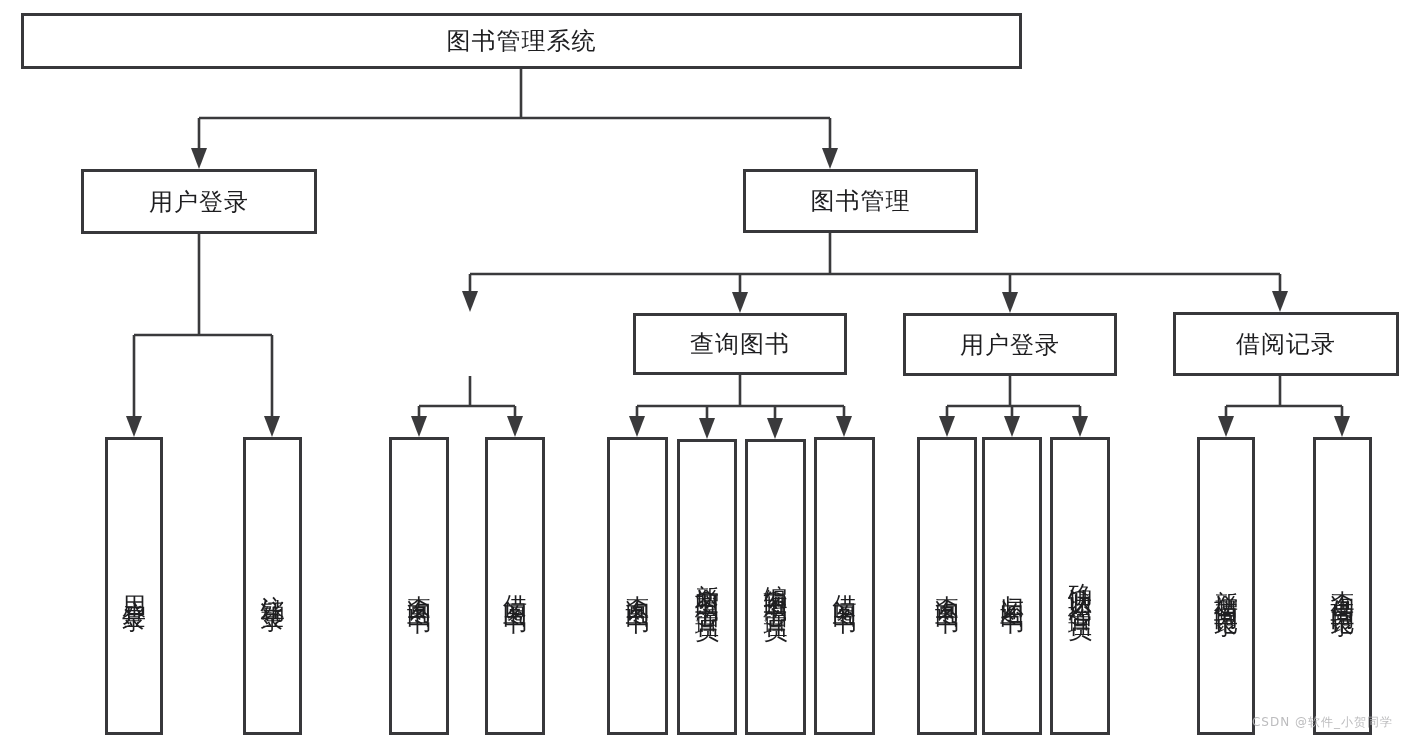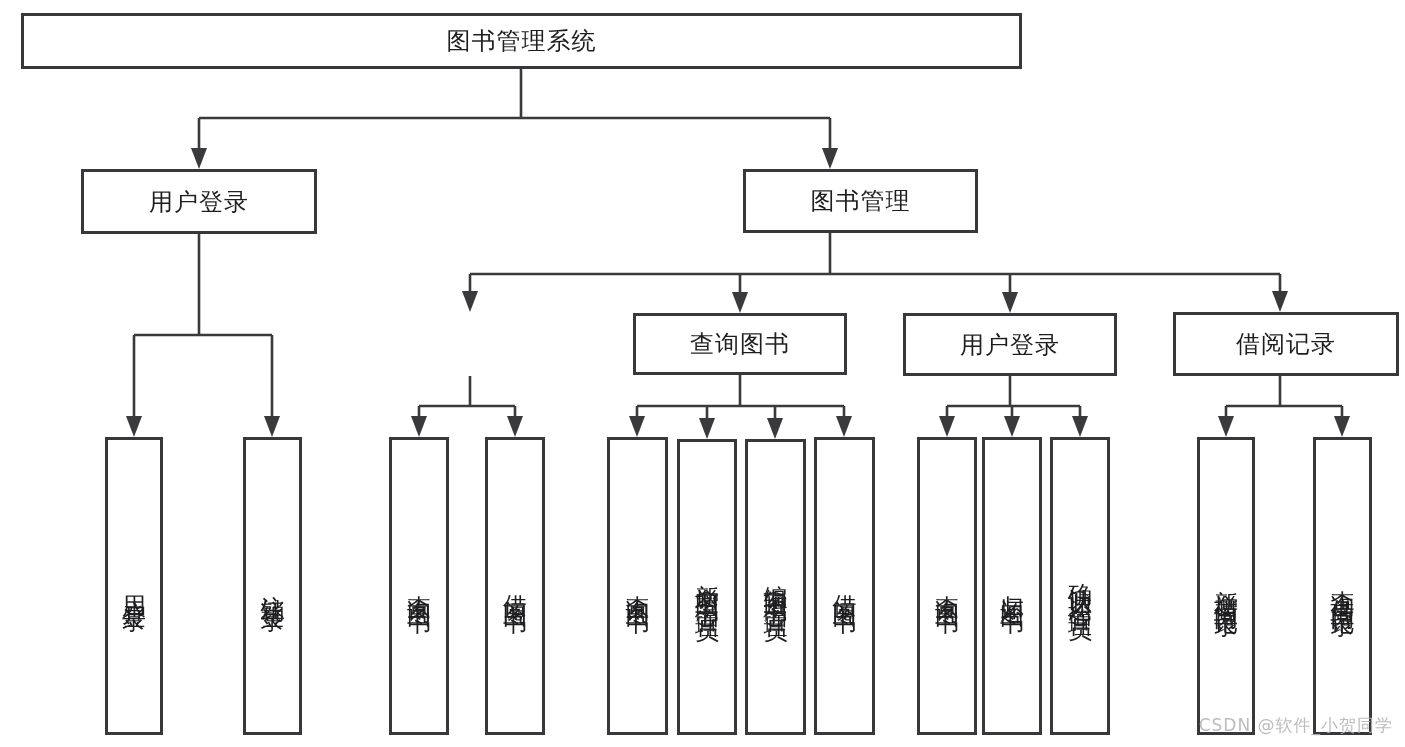--- a/index.html
+++ b/index.html
@@ -33,21 +33,21 @@
     font-size:24px;
     letter-spacing:5px;
     line-height:1;
     color:#1e1e20;
     white-space:nowrap;
   }
   .watermark{
     position:absolute;
     right:12px;
     top:714px;
-    font-size:17px;
+    font-size:12px;
     letter-spacing:1px;
     color:#b5b5b7;
     opacity:0.9;
     white-space:nowrap;
   }
 </style>
 </head>
 <body>
 
 <div id="stage">

